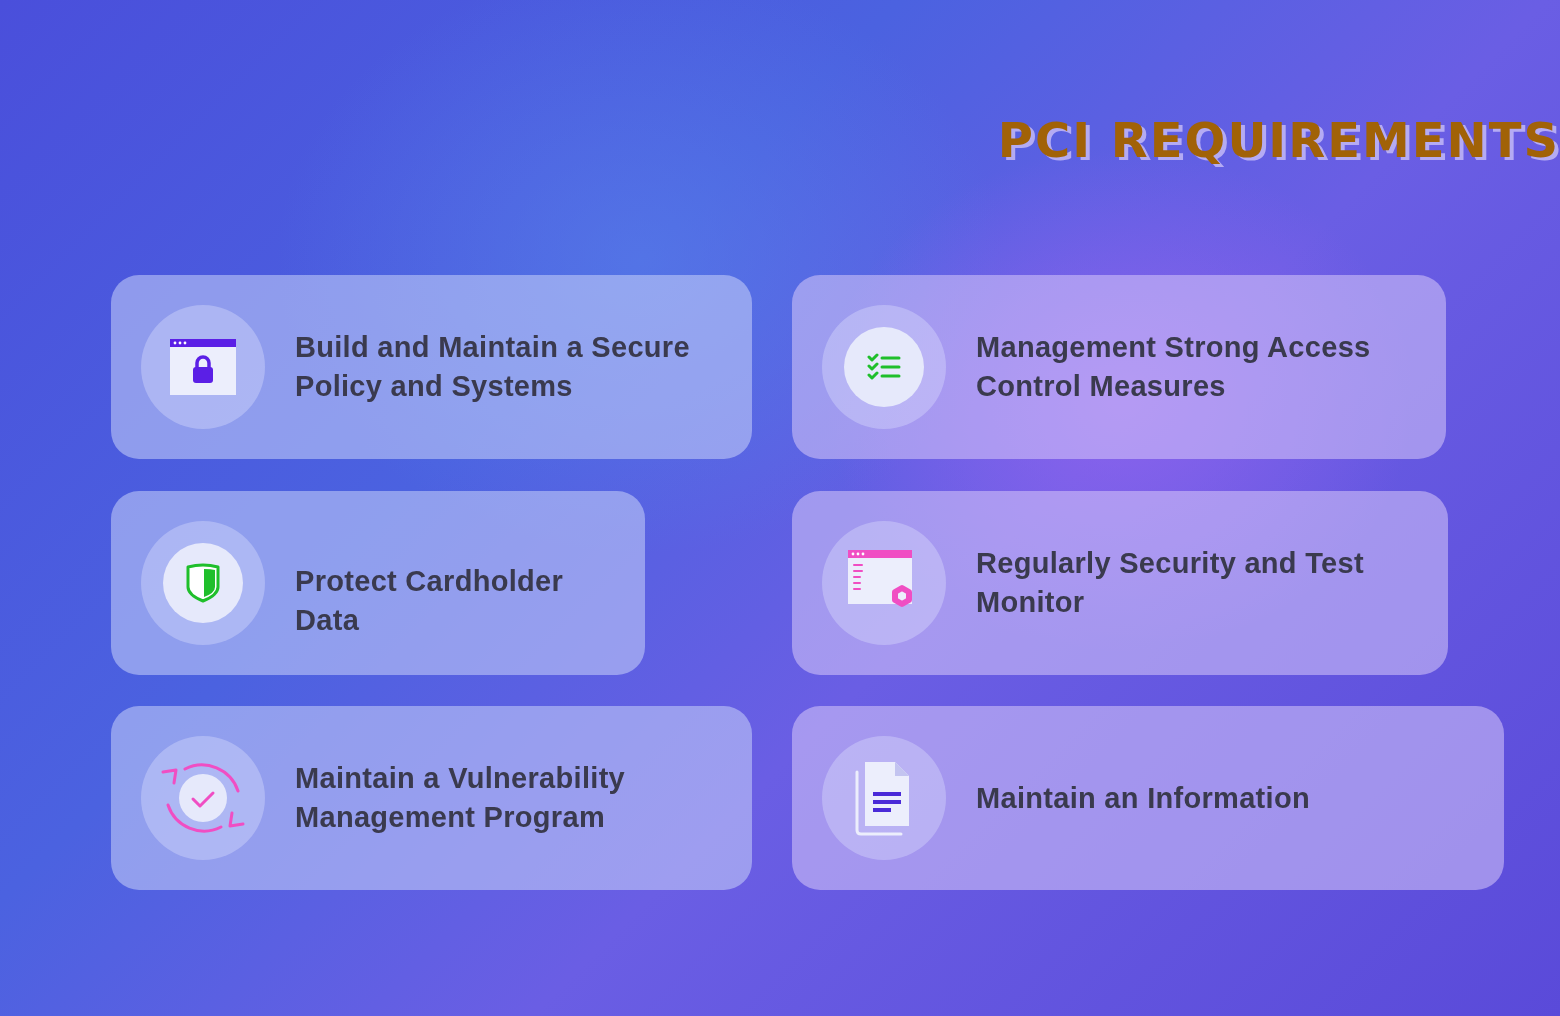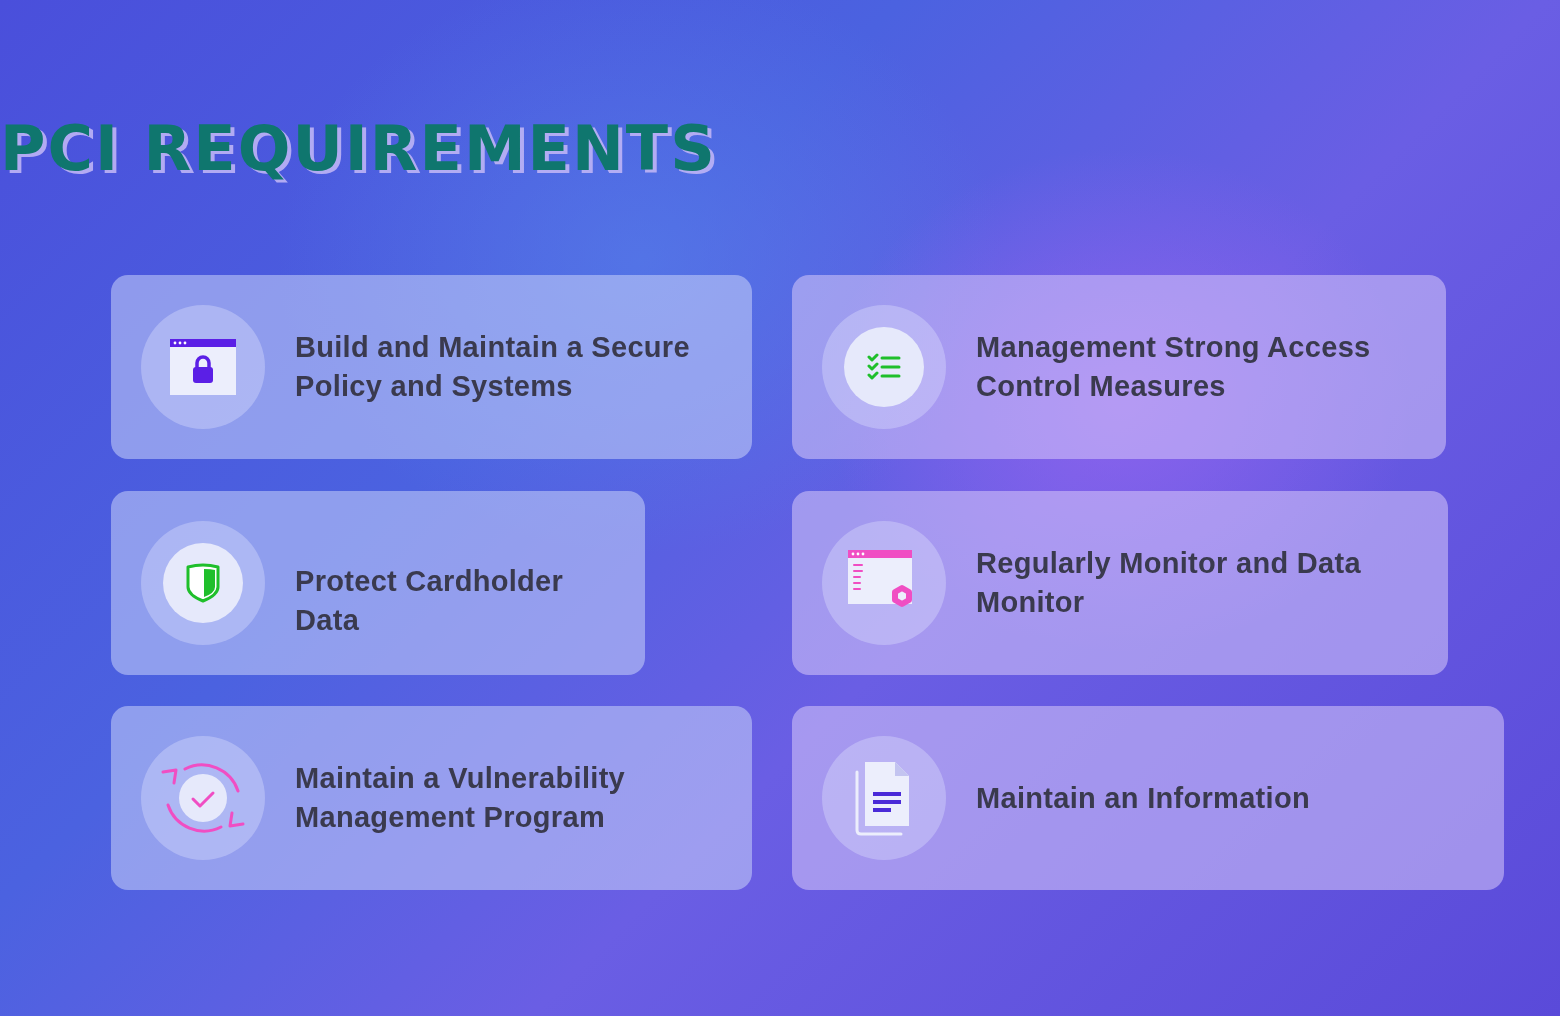--- a/index.html
+++ b/index.html
@@ -9,32 +9,32 @@
       font-family: "DejaVu Sans", sans-serif;
       background:
         radial-gradient(ellipse 420px 360px at 1120px 400px, rgba(150,100,240,0.75), rgba(150,100,240,0) 70%),
         radial-gradient(ellipse 520px 420px at 640px 260px, rgba(90,130,235,0.55), rgba(90,130,235,0) 70%),
         linear-gradient(135deg, #4a4fdb 0%, #4b62e0 35%, #6a5ee4 60%, #5a4ad9 100%);
     }
     .title {
       position: absolute;
       left: 0; right: 0;
       top: 112px;
-      text-align: left;
+      text-align: right;
       font-family: "DejaVu Sans", sans-serif;
       font-weight: 700;
-      font-size: 62px;
+      font-size: 48px;
       letter-spacing: 2px;
-      color: #0f766e;
+      color: #a16207;
       text-shadow: 4px 3px 0 rgba(190,180,245,0.9);
     }
     .card {
       position: absolute;
       height: 184px;
-      border-radius: 17px;
+      border-radius: 28px;
       background: rgba(200, 210, 250, 0.55);
       display: flex;
       align-items: center;
     }
     .card.right { background: rgba(215, 200, 250, 0.55); }
     .icon-ring {
       position: absolute;
       left: 30px;
       top: 30px;
       width: 124px;
@@ -136,21 +136,21 @@
         <path d="M6 15 h8"></path>
         <path d="M6 21 h8"></path>
         <path d="M6 27 h6"></path>
         <path d="M6 33 h6"></path>
         <path d="M6 39 h6"></path>
       </g>
       <polygon points="54,38 61,42 61,50 54,54 47,50 47,42" fill="none" stroke="#f04ec3" stroke-width="6" stroke-linejoin="round"></polygon>
     </svg>
   </div>
   <div class="card-text">
-    <div>Regularly Monitor and Data</div>
+    <div>Regularly Security and Test</div>
     <div>Monitor</div>
   </div>
 </div>
 
 <div class="card" style="left:111px; top:706px; width:641px;">
   <div class="icon-ring">
     <svg width="90" height="90" viewBox="0 0 90 90">
       <circle cx="45" cy="45" r="24" fill="#e6e9fb"></circle>
       <path d="M35 46 l7 7 l13 -13" fill="none" stroke="#f04ec3" stroke-width="3" stroke-linecap="round" stroke-linejoin="round"></path>
       <path d="M27 16 A38 38 0 0 1 80 38" fill="none" stroke="#f04ec3" stroke-width="3" stroke-linecap="round"></path>

